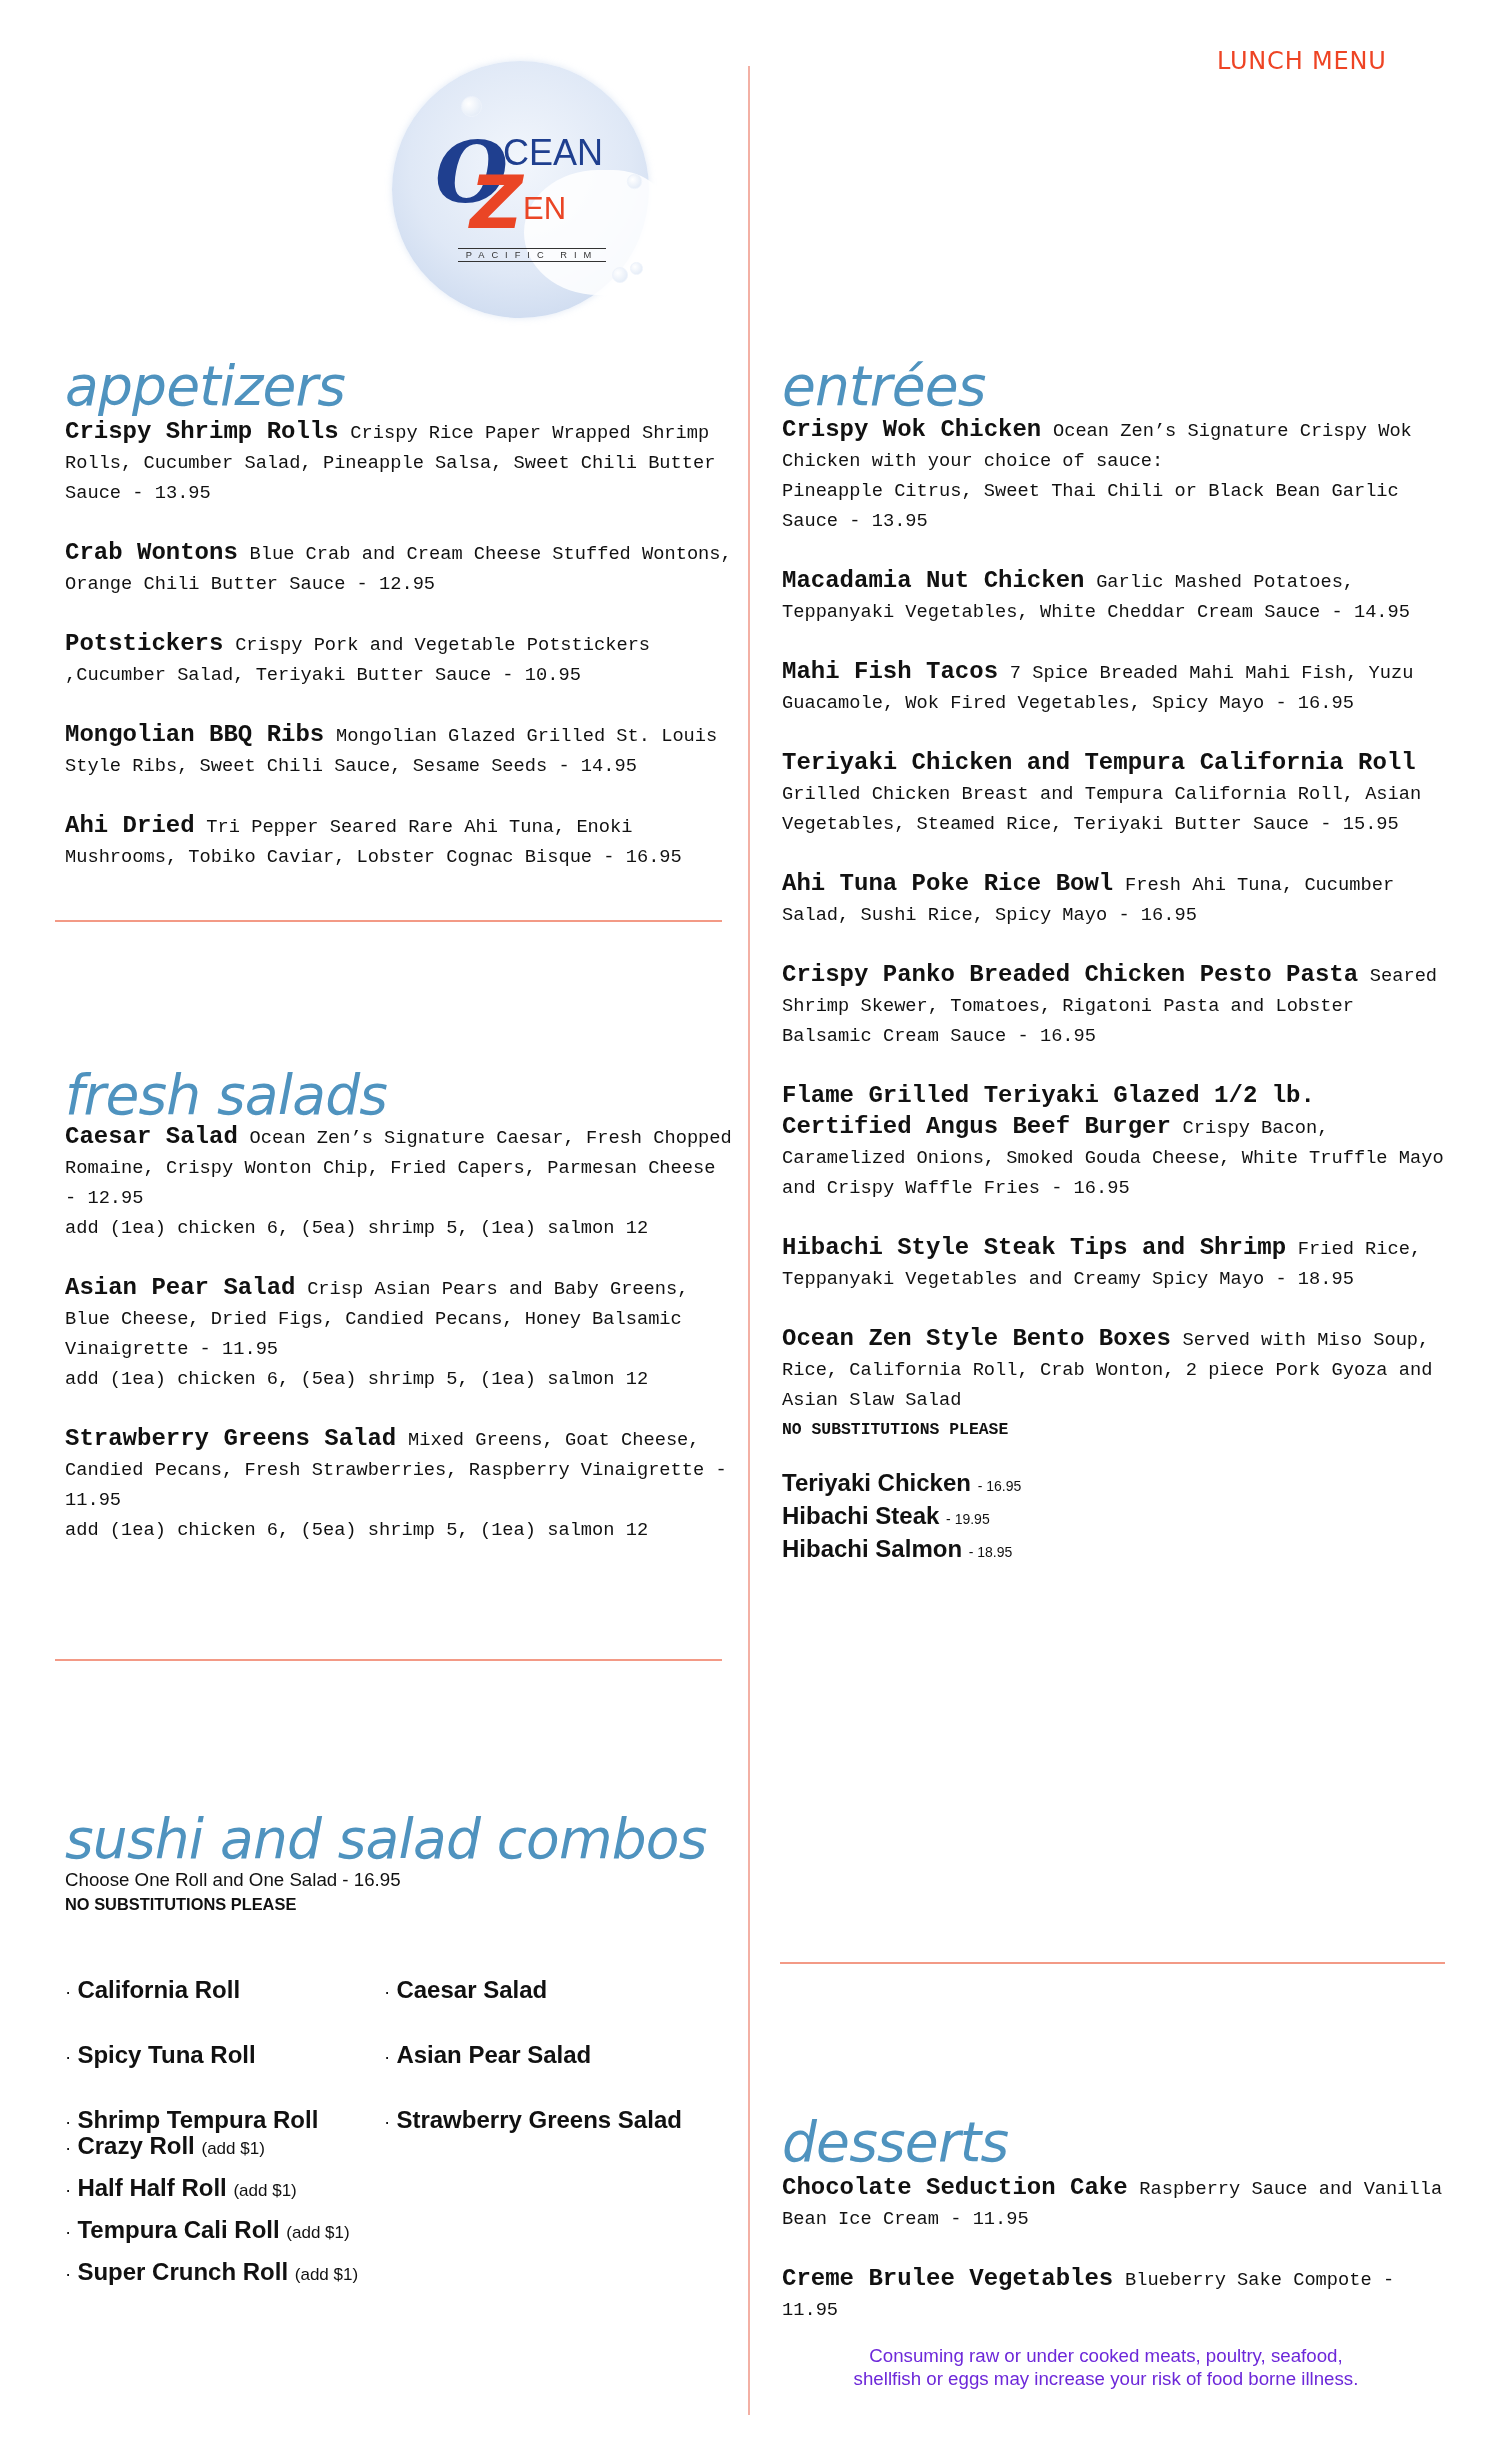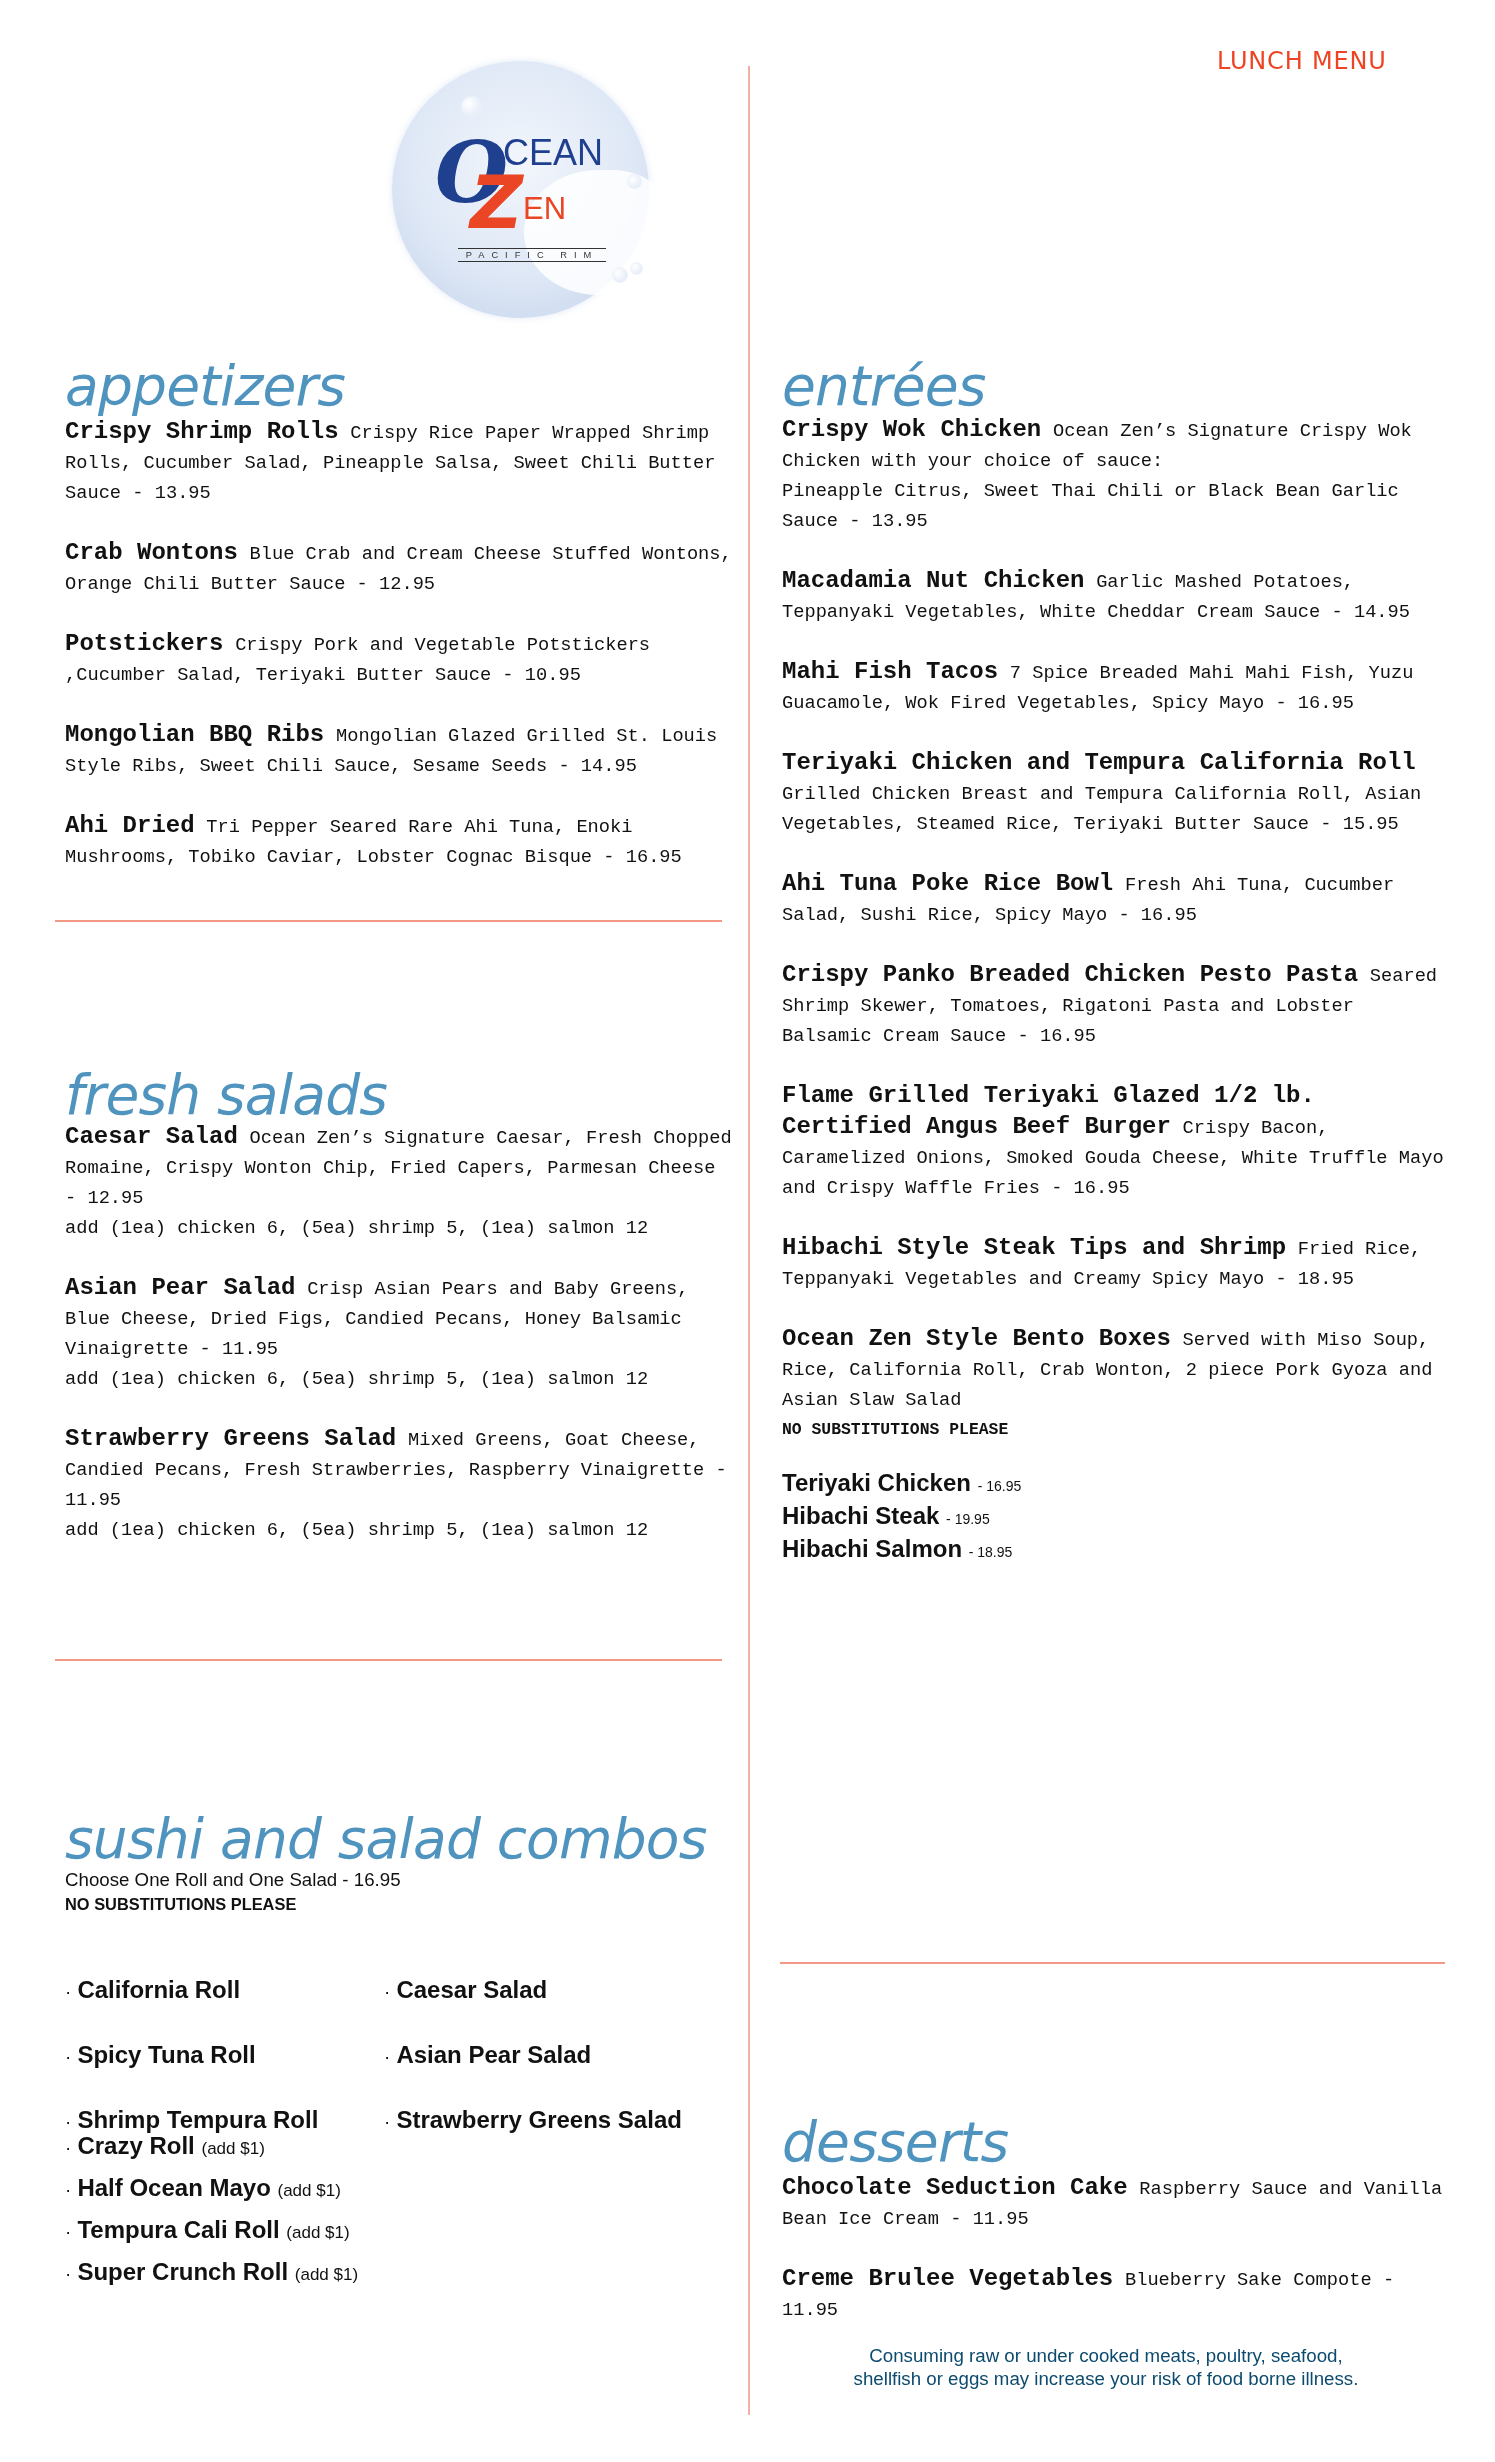--- a/index.html
+++ b/index.html
@@ -37,21 +37,21 @@
   .item .extra { font-size:18.7px; display:block; }
   .note { font-size:16.4px; font-weight:bold; display:block; }
   .combo-intro { font-size:18.7px; line-height:30px; }
   .combo-grid { display:grid; grid-template-columns:319px 350px; row-gap:32px; }
   .combo-item { font-weight:bold; font-size:24px; line-height:31px; }
   .combo-item .dot, .premium .dot { font-weight:normal; font-size:18.7px; margin-right:6.2px; }
   .premium { font-weight:bold; font-size:24px; line-height:39px; }
   .premium .add { font-weight:normal; font-size:17px; }
   .bento-list .bi { font-weight:bold; font-size:24px; line-height:30px; }
   .bento-list .bp { font-weight:normal; font-size:14px;margin-top:12px; }
-  .disclaimer { left:810px; top:2344px; width:592px; text-align:center; color:#0c4a6e;
+  .disclaimer { left:810px; top:2344px; width:592px; text-align:center; color:#6d28d9;
                 font-size:18.7px; line-height:23.4px; }
 </style>
 </head>
 <body>
 
 <div class="abs vdiv"></div>
 <div class="abs hdiv" style="left:55px; top:920px; width:667px;"></div>
 <div class="abs hdiv" style="left:55px; top:1659px; width:667px;"></div>
 <div class="abs hdiv" style="left:780px; top:1962px; width:665px;"></div>
 
@@ -94,21 +94,21 @@
 <div class="abs combo-grid" style="left:65px; top:1974px;">
   <div class="combo-item"><span class="dot">·</span><span>California Roll</span></div>
   <div class="combo-item"><span class="dot">·</span><span>Caesar Salad</span></div>
   <div class="combo-item"><span class="dot">·</span><span>Spicy Tuna Roll</span></div>
   <div class="combo-item"><span class="dot">·</span><span>Asian Pear Salad</span></div>
   <div class="combo-item"><span class="dot">·</span><span>Shrimp Tempura Roll</span></div>
   <div class="combo-item"><span class="dot">·</span><span>Strawberry Greens Salad</span></div>
 </div>
 <div class="abs" style="left:65px; top:2126px;">
   <div class="premium"><span class="dot">·</span><span>Crazy Roll</span> <span class="add">(add $1)</span></div>
-  <div class="premium"><span class="dot">·</span><span>Half Ocean Mayo</span> <span class="add">(add $1)</span></div>
+  <div class="premium"><span class="dot">·</span><span>Half Half Roll</span> <span class="add">(add $1)</span></div>
   <div class="premium"><span class="dot">·</span><span>Tempura Cali Roll</span> <span class="add">(add $1)</span></div>
   <div class="premium"><span class="dot">·</span><span>Super Crunch Roll</span> <span class="add">(add $1)</span></div>
 </div>
 
 <div class="abs section-title" style="left:782px; top:323px;">entrées</div>
 <div class="abs items" style="left:782px; top:407px; width:670px;">
   <div class="item"><span class="nm">Crispy Wok Chicken</span> <span class="ds">Ocean Zen’s Signature Crispy Wok Chicken with your choice of sauce:</span><span class="extra">Pineapple Citrus, Sweet Thai Chili or Black Bean Garlic Sauce - 13.95</span></div>
   <div class="item"><span class="nm">Macadamia Nut Chicken</span> <span class="ds">Garlic Mashed Potatoes, Teppanyaki Vegetables, White Cheddar Cream Sauce - 14.95</span></div>
   <div class="item"><span class="nm">Mahi Fish Tacos</span> <span class="ds">7 Spice Breaded Mahi Mahi Fish, Yuzu Guacamole, Wok Fired Vegetables, Spicy Mayo - 16.95</span></div>
   <div class="item"><span class="nm">Teriyaki Chicken and Tempura California Roll</span> <span class="ds">Grilled Chicken Breast and Tempura California Roll, Asian Vegetables, Steamed Rice, Teriyaki Butter Sauce - 15.95</span></div>

